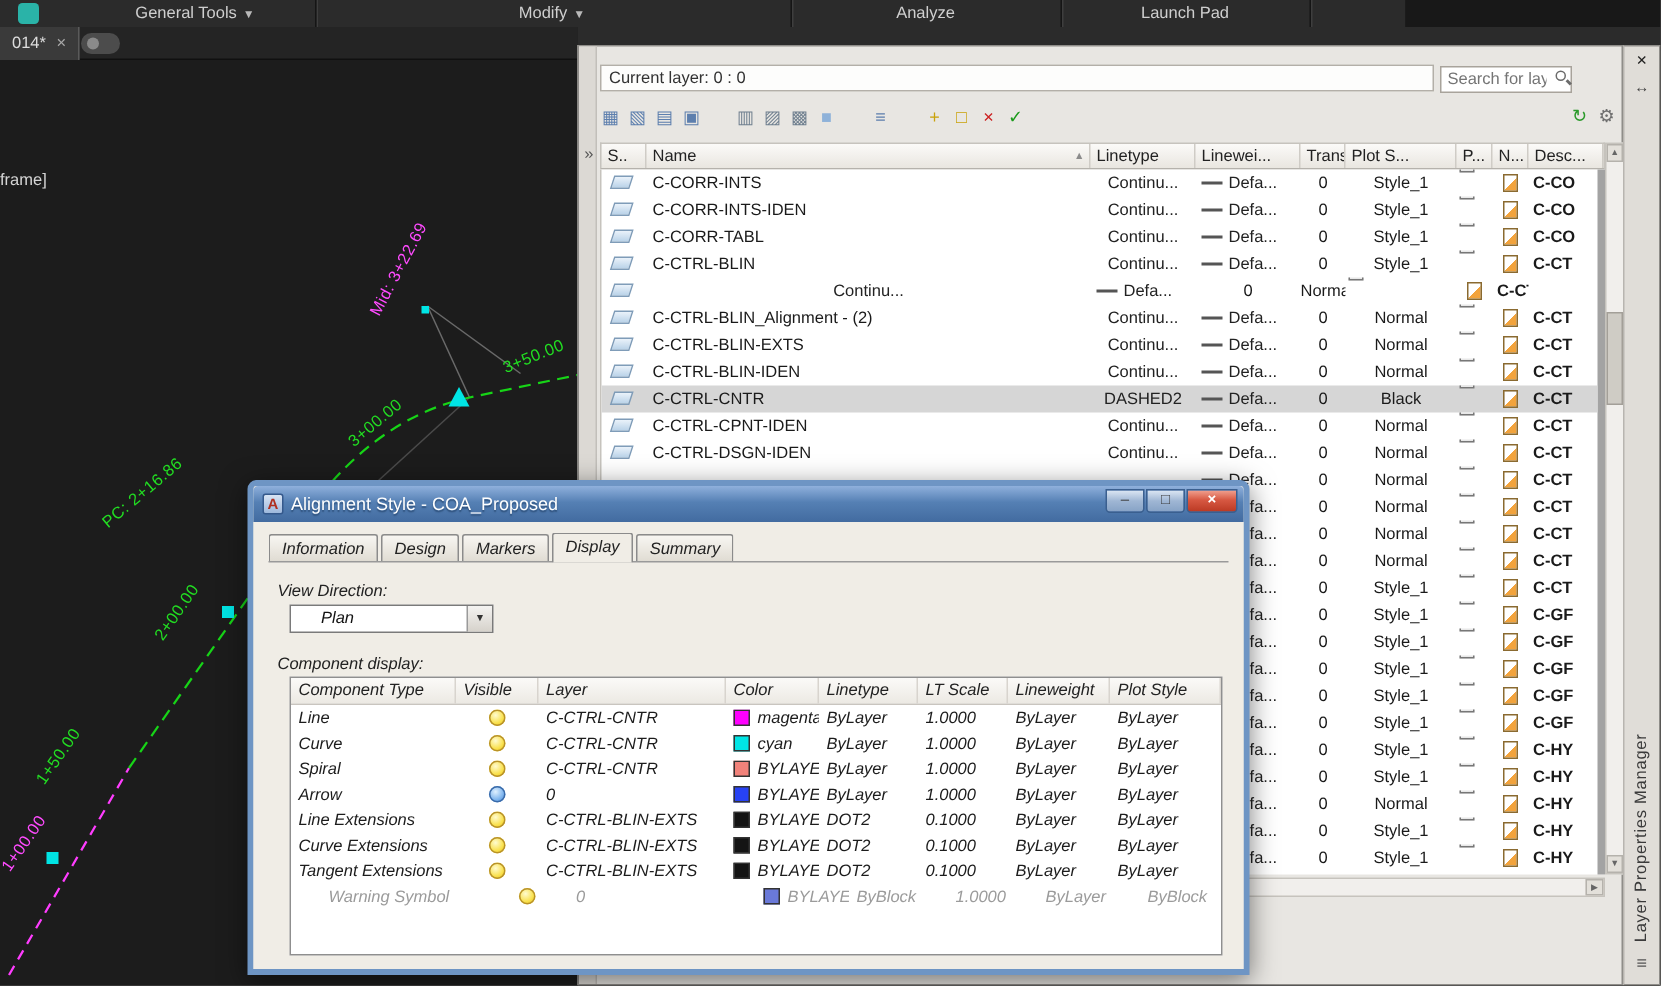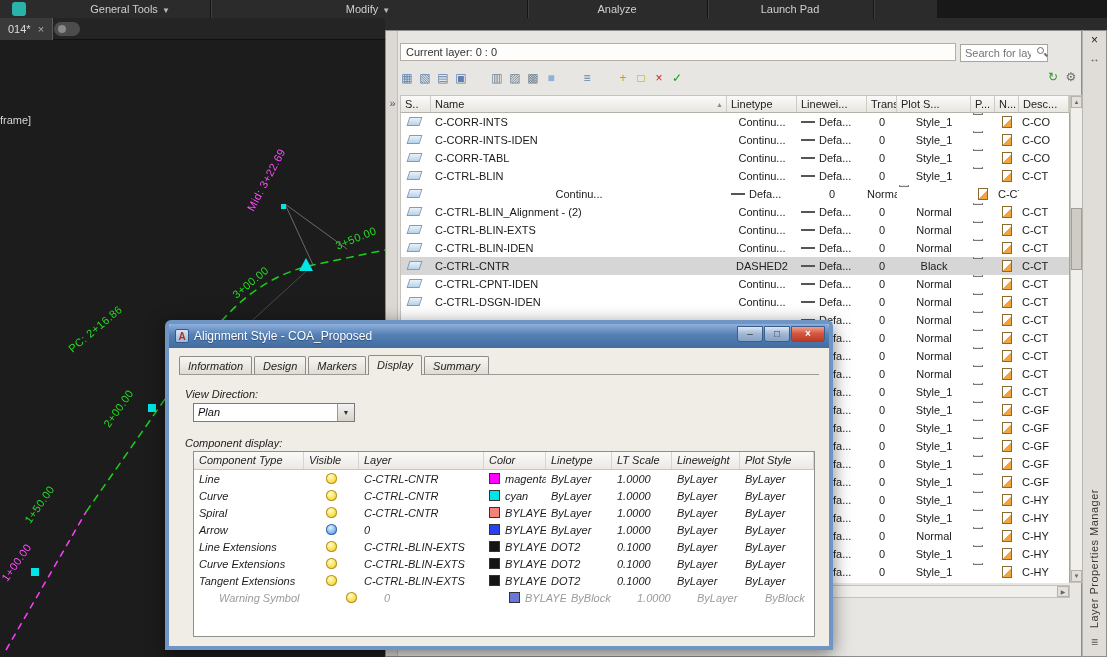--- a/index.html
+++ b/index.html
@@ -37,31 +37,31 @@
   #lp-toolbar{position:absolute;left:12px;top:38px;height:18px;display:flex;align-items:center;}
   .tb-icon{width:18px;height:16px;display:inline-flex;align-items:center;justify-content:center;font-size:12px;cursor:pointer;}
   .tb-gap{display:inline-block;width:18px;}
   #lp-right-icons{position:absolute;left:658px;top:38px;display:flex;}
   
   #lp-table{position:absolute;left:14px;top:64px;width:670px;}
   .lp-grid{display:grid;grid-template-columns:30px 296px 70px 70px 30px 74px 24px 24px 1fr;}
   #lp-header{height:18px;background:linear-gradient(#fbfaf8,#e9e6e0);border:1px solid #c6c3bd;border-bottom:1px solid #b5b2ac;}
   #lp-header .hc{font-size:11px;color:#222;padding:2px 0 0 4px;border-right:1px solid #cfccc6;overflow:hidden;white-space:nowrap;position:relative;}
   #lp-header .sort{position:absolute;right:3px;top:5px;font-size:7px;color:#8b8b8b;}
-  #lp-rows{background:#fff;height:470px;overflow:hidden;border-left:1px solid #c6c3bd;border-right:1px solid #a3a3a3;}
+  #lp-rows{background:#fff;height:470px;overflow:hidden;border-left:1px solid #c6c3bd;border-right:5px solid #a3a3a3;}
   .lp-row{height:18px;align-items:center;font-size:11px;color:#1a1a1a;cursor:default;}
   .lp-row.sel{background:#d6d6d6;}
   .lp-row .c{overflow:hidden;white-space:nowrap;height:18px;line-height:18px;}
   .name-c{padding-left:4px;}
   .lt-c{text-align:center;color:#222;}
   .lw-c{display:flex;align-items:center;padding-left:4px;color:#222;}
   .lw-line{display:inline-block;width:14px;border-top:2px solid #555;margin-right:4px;}
   .tr-c{text-align:center;}
   .ps-c{text-align:center;}
-  .desc-c{padding-left:3px;}
+  .desc-c{padding-left:3px;font-weight:bold;}
   .stat{display:inline-block;width:13px;height:9px;margin:4px 0 0 7px;background:linear-gradient(#eaf2fa,#b9d2e8);border:1px solid #7f9cb8;transform:skewX(-18deg);}
   .prt{position:relative;width:13px;height:7px;background:linear-gradient(#9aa0a8,#5f6670);border-radius:1px;margin:8px auto 0;}
   .prt::before{content:"";position:absolute;left:2px;top:-4px;width:8px;height:4px;background:#e8e8e8;border:1px solid #777;}
   .vpic{display:block;width:10px;height:12px;margin:3px auto 0;background:linear-gradient(135deg,#ffffff 52%,#f2a33c 52%);border:1px solid #8a6a30;}
   
   #vscroll{position:absolute;left:684px;top:64px;width:13px;height:488px;background:#f1efec;border:1px solid #c6c3bd;}
   #vscroll .sb-btn{position:absolute;left:0;width:11px;height:12px;background:#e3e0da;border:1px solid #b5b2ac;font-size:6px;color:#666;text-align:center;line-height:11px;}
   #vs-up{top:0;} #vs-dn{bottom:0;}
   #vs-thumb{position:absolute;left:0;top:112px;width:11px;height:62px;background:#cfccc5;border:1px solid #a39f98;}
   #hscroll{position:absolute;left:14px;top:554px;width:670px;height:13px;background:#f1efec;border:1px solid #c6c3bd;}
@@ -82,21 +82,21 @@
   #dlg-icon{width:14px;height:14px;background:linear-gradient(#d8e4f4,#9db8dc);border:1px solid #35598c;border-radius:2px;color:#b03020;font-size:10px;font-weight:bold;text-align:center;line-height:13px;margin-right:5px;}
   #dlg-title .ttl{color:#fff;font-size:12px;text-shadow:0 1px 1px #2b4d77;}
   #dlg-btns{position:absolute;right:4px;top:2px;display:flex;}
   .wbtn{width:26px;height:16px;margin-left:1px;border:1px solid #3a5f8f;border-radius:0 0 3px 3px;background:linear-gradient(#dbe6f3,#9fb6d4 50%,#87a3c6);color:#3c3c3c;font-size:10px;text-align:center;line-height:14px;cursor:pointer;}
   .wbtn.close{width:34px;background:linear-gradient(#f0a08e,#d75842 45%,#bb3a24);color:#fff;font-weight:bold;}
   #dlg-body{position:relative;height:298px;background:#f0ede6;font-style:italic;}
   #dlg-tabs{position:absolute;left:10px;top:6px;right:10px;height:21px;border-bottom:1px solid #9a9a9a;display:flex;align-items:flex-end;}
   .dtab{display:inline-block;padding:3px 8px 2px;font-size:11px;background:linear-gradient(#f8f6f2,#e0dcd3);border:1px solid #8b8b8b;border-bottom:none;border-radius:2px 2px 0 0;margin-right:2px;color:#222;cursor:pointer;}
   .dtab.active{background:#f0ede6;padding-bottom:4px;margin-bottom:-1px;}
   .dlg-label{position:absolute;left:16px;font-size:11px;color:#222;}
-  #combo{position:absolute;left:24px;top:55px;width:162px;height:19px;background:#fff;border:1px solid #7a7a7a;font-size:11px;color:#111;line-height:17px;padding-left:4px;cursor:pointer;}
+  #combo{position:absolute;left:24px;top:55px;width:136px;height:19px;background:#fff;border:1px solid #7a7a7a;font-size:11px;color:#111;line-height:17px;padding-left:20px;cursor:pointer;}
   #combo .cbtn{position:absolute;right:0;top:0;width:17px;height:17px;background:linear-gradient(#f4f3f1,#d6d2cb);border-left:1px solid #9a9a9a;text-align:center;font-size:7px;line-height:17px;color:#333;}
   #comp-table{position:absolute;left:24px;top:103px;width:622px;height:186px;background:#fff;border:1px solid #8f8f8f;}
   .crow,#comp-header{display:grid;grid-template-columns:110px 55px 125px 62px 66px 60px 68px 74px;}
   #comp-header{height:18px;background:linear-gradient(#fbfaf8,#ece9e3);border-bottom:1px solid #c9c5bf;}
   #comp-header .hc{font-size:11px;color:#222;padding:2px 0 0 5px;border-right:1px solid #d8d4ce;overflow:hidden;white-space:nowrap;}
   .crow{height:17px;align-items:center;font-size:11px;color:#1c1c1c;}
   .crow.dis{color:#9b9b9b;padding-left:20px;}
   .cc{overflow:hidden;white-space:nowrap;padding-left:5px;}
   .cc.vis{padding-left:0;text-align:center;}
   .bulb{display:inline-block;width:11px;height:11px;border-radius:50%;background:radial-gradient(circle at 40% 35%,#fffbd0,#f9e04a 55%,#d9a80c);box-shadow:inset 0 0 0 1px #b8922a;position:relative;top:1px;}

